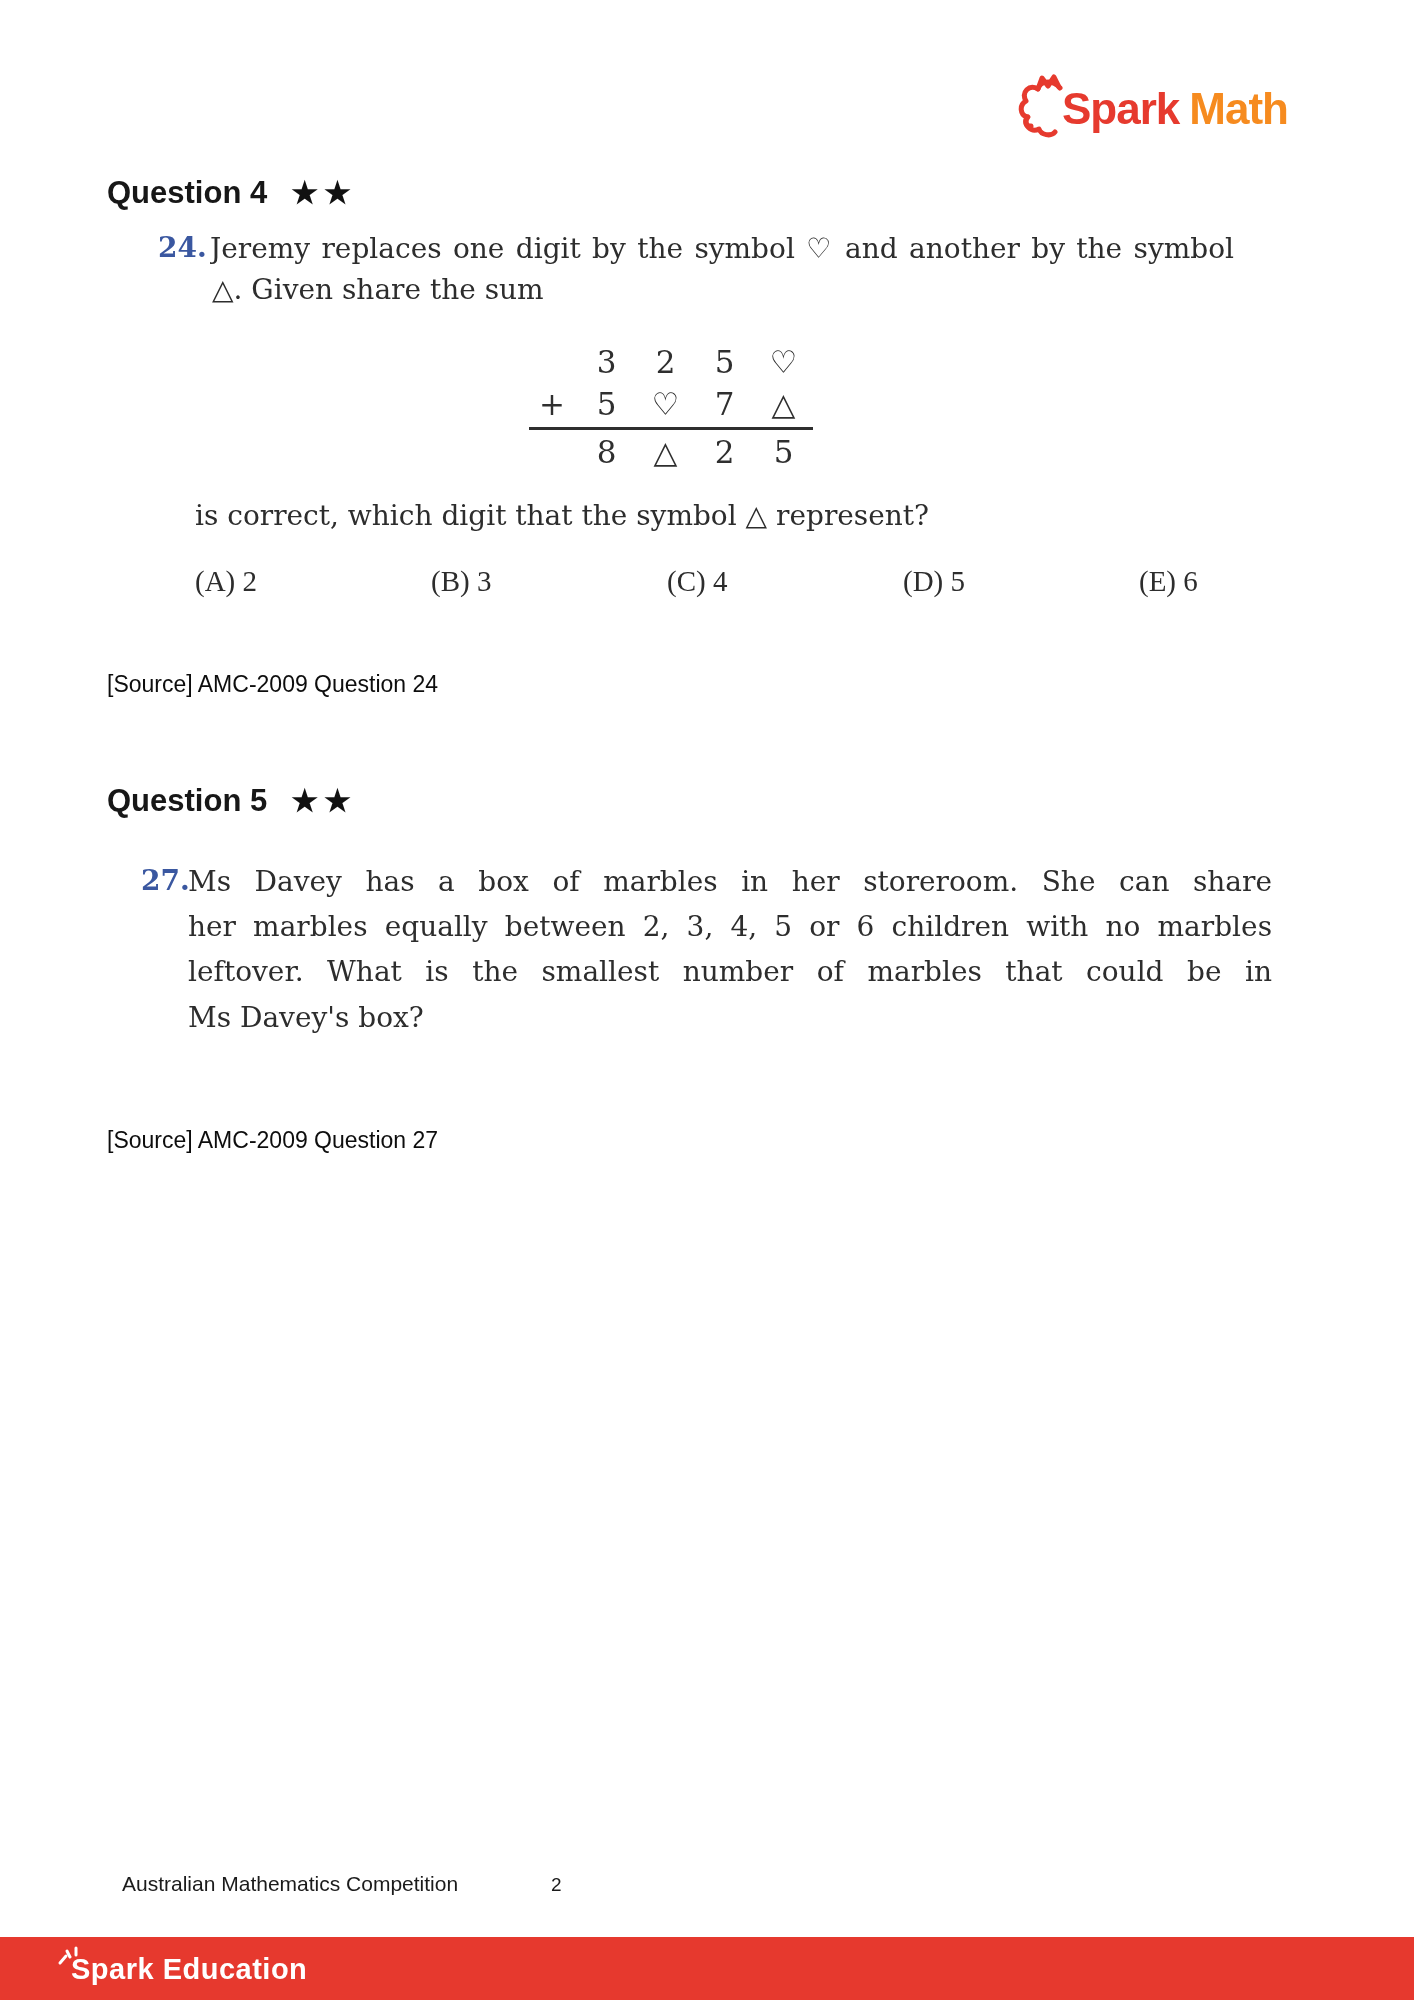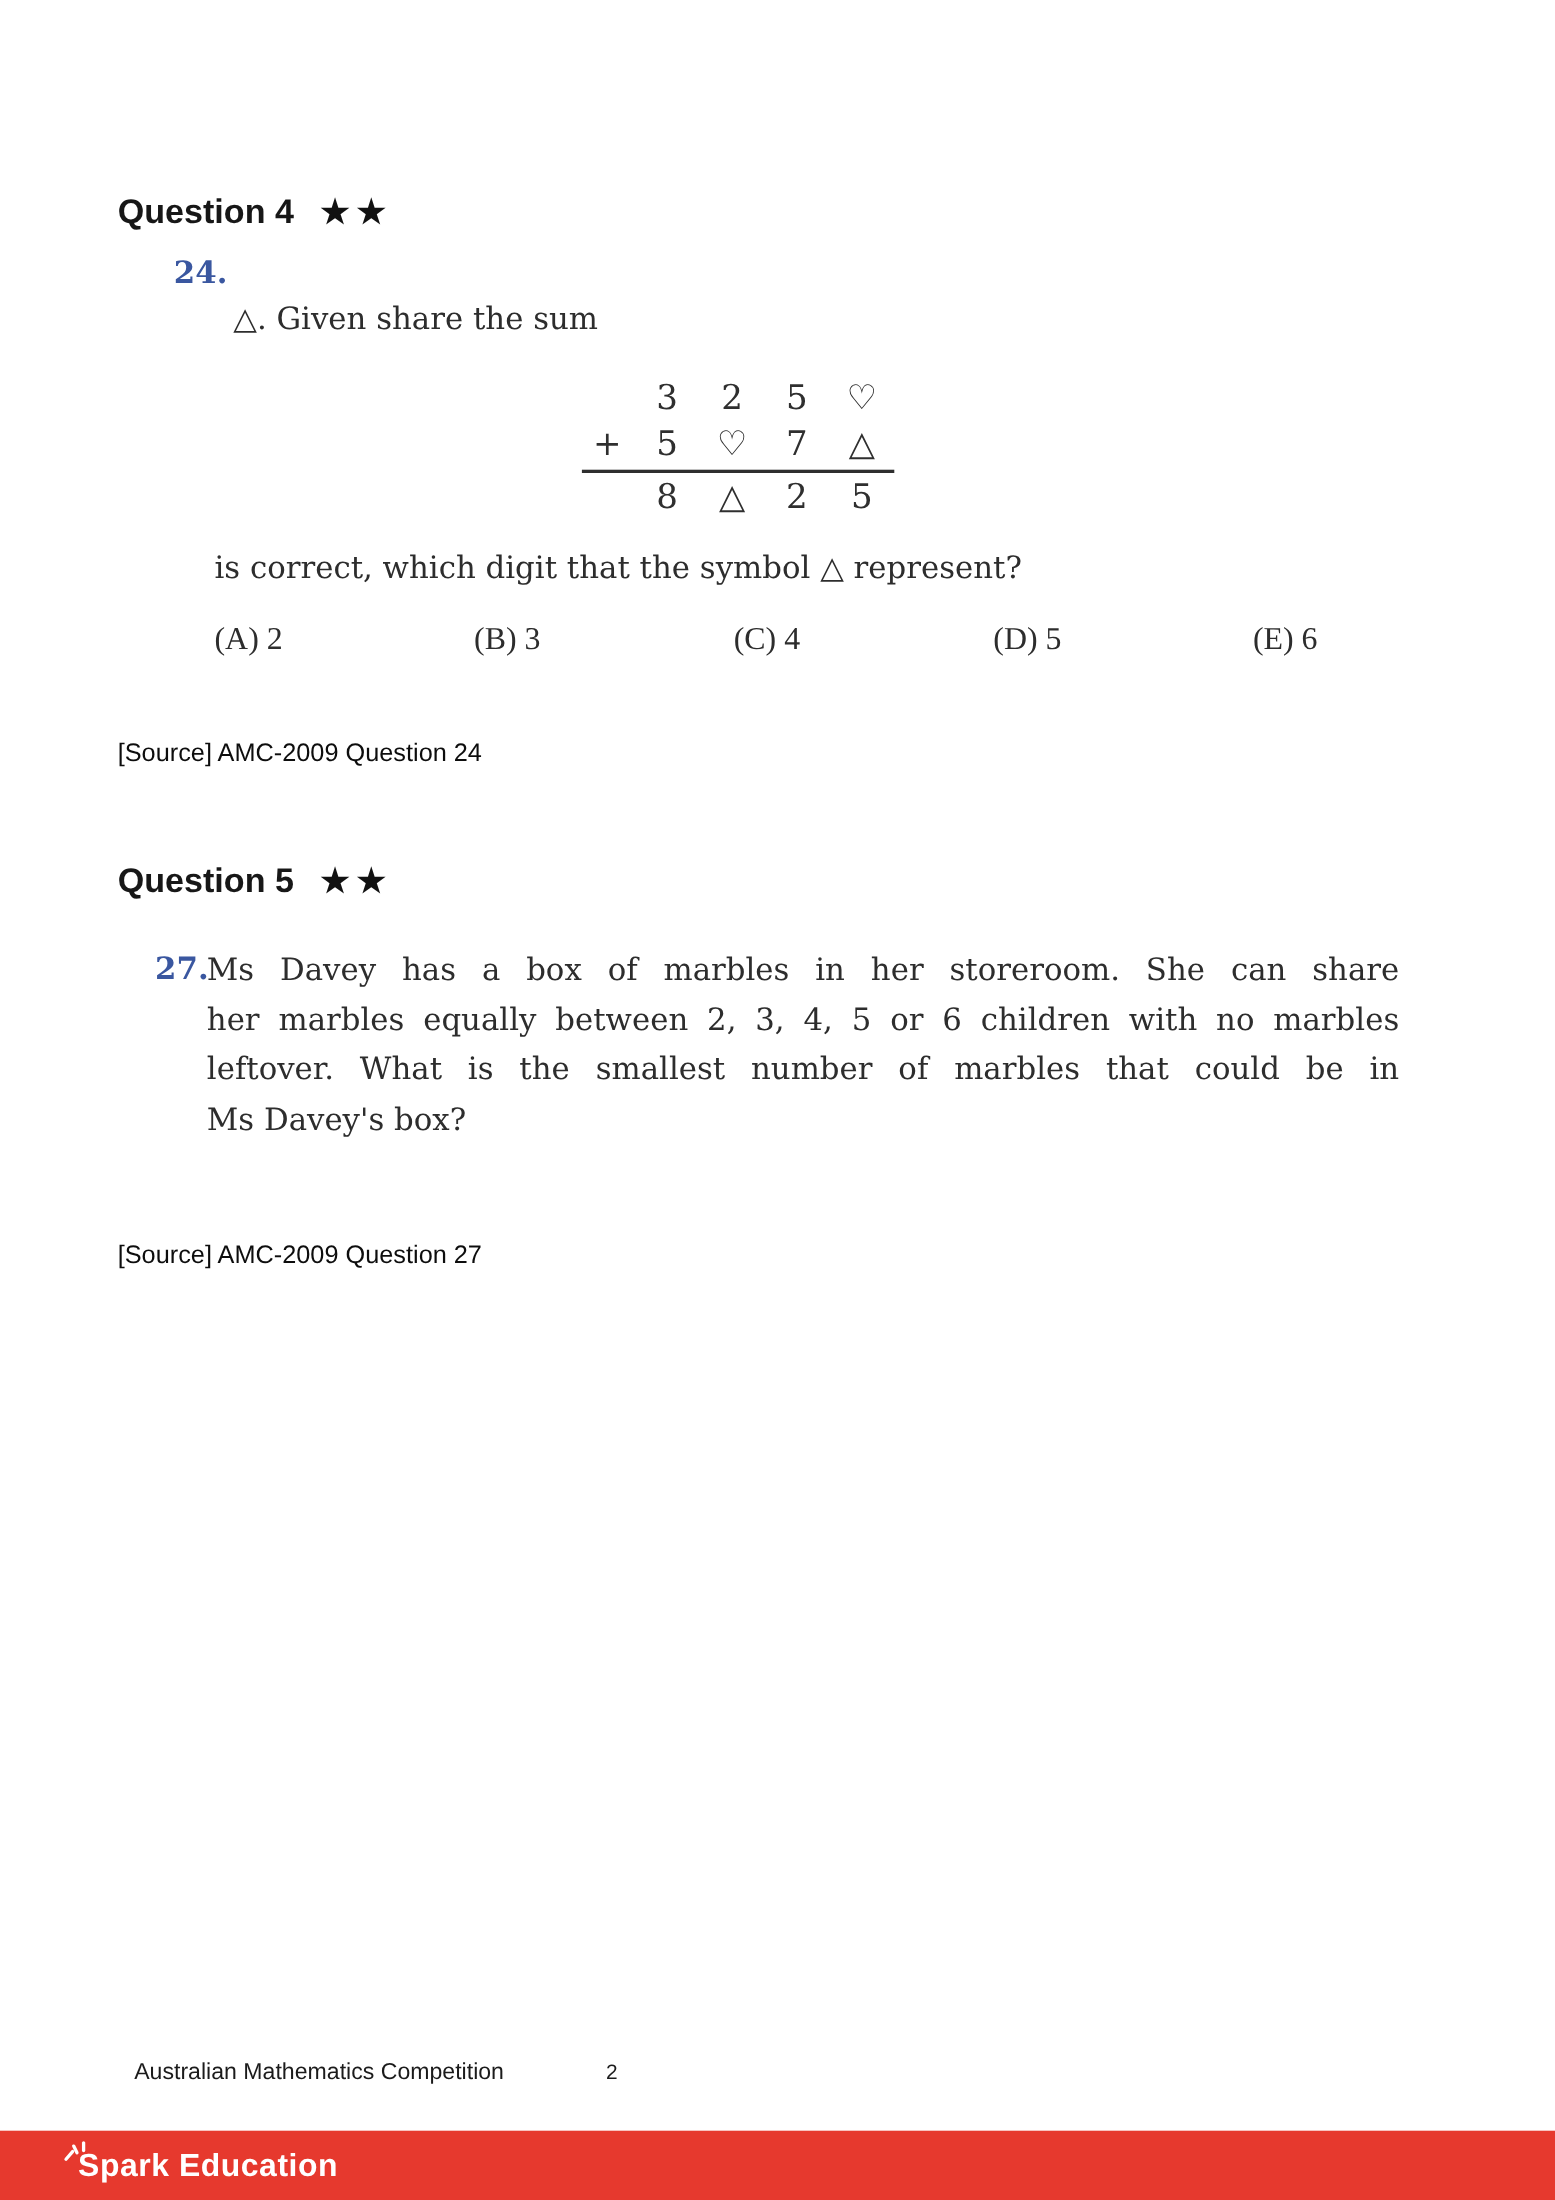--- a/index.html
+++ b/index.html
@@ -61,26 +61,37 @@
   .edu-text {
     position:absolute; left:14px; top:16px; color:#ffffff; font-weight:bold;
     font-size:29px; letter-spacing:0.5px; white-space:nowrap;
   }
 </style>
 </head>
 <body>
 
 <div class="page">
 
+  <div class="brand">
+    <svg class="mascot" width="58" height="64" viewBox="0 0 58 64">
+      <g fill="none" stroke="#e63a2e" stroke-width="5" stroke-linecap="round" stroke-linejoin="round">
+        <path d="M44 14 C36 5 24 7 22 15 C13 10 5 18 10 27 C3 31 4 41 11 43 C7 51 15 59 23 55 C25 61 35 63 39 58"></path>
+        <path d="M22 15 L26 4 L32 12 L38 3 L43 13"></path>
+        <path d="M12 43 C8 47 10 53 15 52"></path>
+      </g>
+    </svg>
+    <div class="brand-text"><span class="t-spark">Spark</span><span class="t-math">Math</span></div>
+  </div>
 
   <div class="qheading" style="top:175px;">
     <span>Question 4</span><span class="stars">★★</span>
   </div>
 
   <div class="qnum" style="left:158px; top:233px;">24.</div>
+  <div class="pline justify" style="left:210px; top:233px; width:1024px;">Jeremy replaces one digit by the symbol ♡ and another by the symbol</div>
   <div class="pline" style="left:212px; top:274px;">△. Given share the sum</div>
 
   <div class="sum">
     <div class="sum-row">
       <span class="sum-op"></span>
       <span class="sum-cell">3</span>
       <span class="sum-cell">2</span>
       <span class="sum-cell">5</span>
       <span class="sum-cell">♡</span>
     </div>

